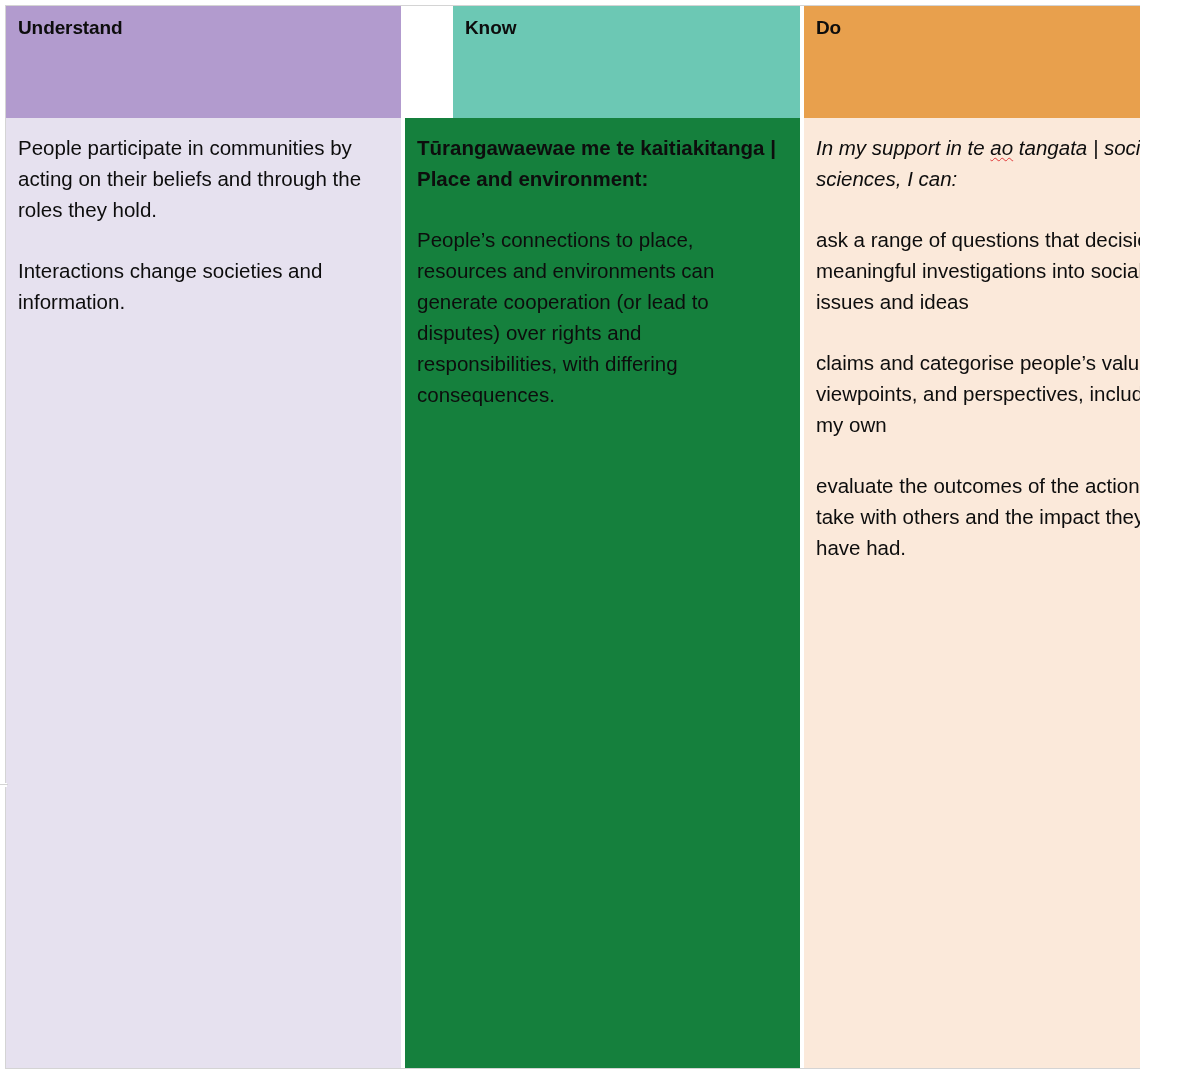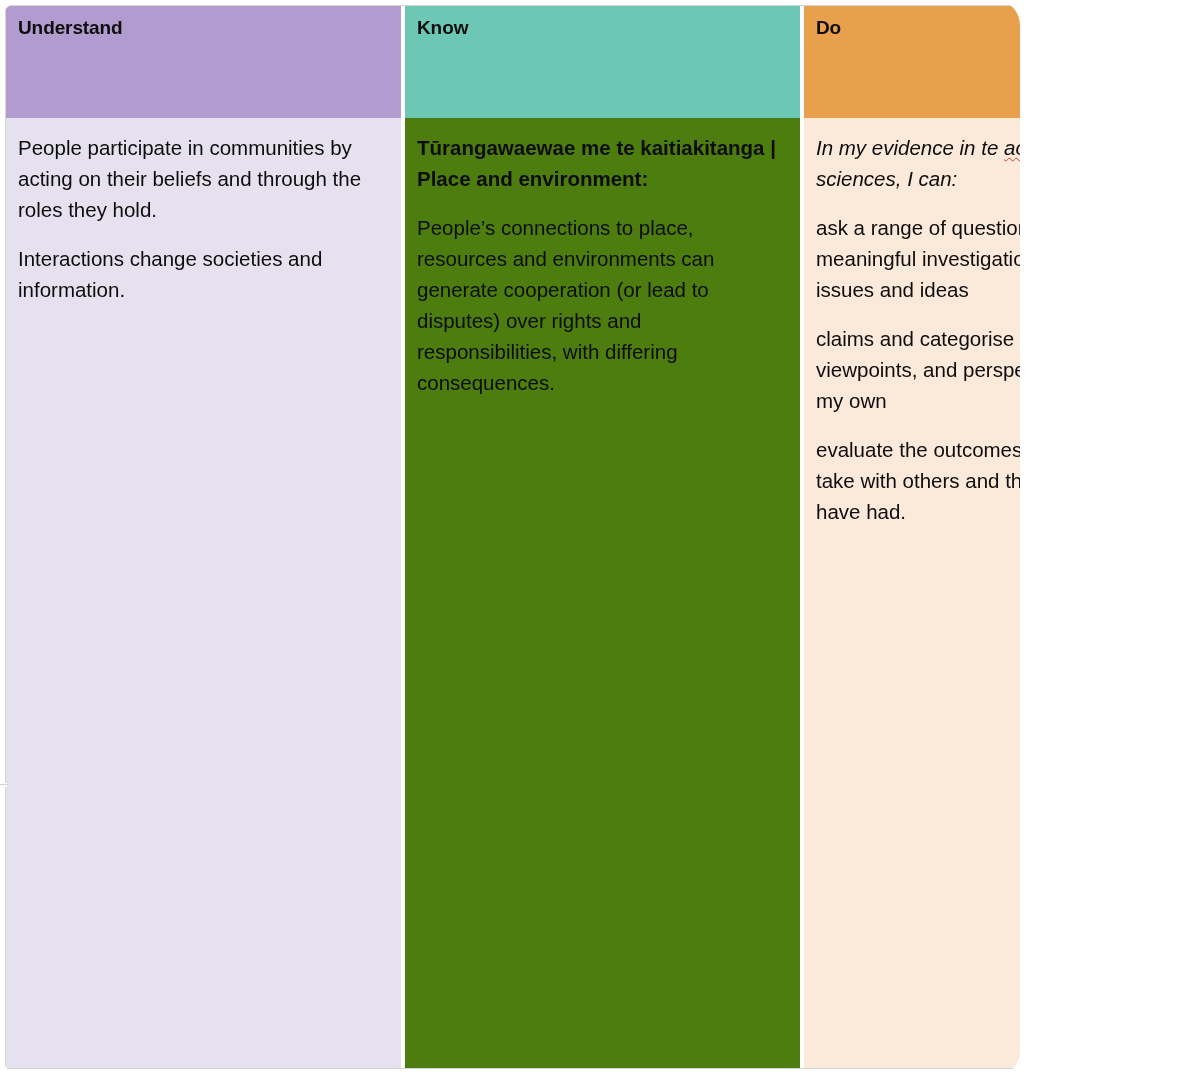--- a/index.html
+++ b/index.html
@@ -6,25 +6,24 @@
 
   html, body {
     width: 1200px;
     height: 1076px;
     background: #ffffff;
     font-family: "Liberation Sans", sans-serif;
   }
 
   #page {
     position: relative;
-    width: 1020px;
+    width: 1140px;
     height: 1076px;
     background: #ffffff;
     overflow: hidden;
-    border-radius: 25px;
   }
 
   
   .table-frame {
     position: absolute;
     left: 5px;
     top: 5px;
     width: 1190px;
     height: 1064px;
     border: 1px solid #d4d4d4;
@@ -62,28 +61,28 @@
     font-size: 20.5px;
     line-height: 31px;
     color: #0d0d0d;
     overflow: hidden;
   }
 
   
   .col-understand .cell-header { background: #b29bce; }
   .col-understand .cell-body   { background: #e6e1ef; }
 
-  .col-know .cell-header { background: #6cc8b4; }
-  .col-know .cell-body   { background: #4d7c0f; }
+  .col-know .cell-header { background: #6cc8b4; margin-left: 48px; }
+  .col-know .cell-body   { background: #15803d; }
 
   .col-do .cell-header { background: #e8a04d; }
   .col-do .cell-body   { background: #fbe9da; }
 
   .para { margin: 0; }
-  .para + .para { margin-top: 18px; }
+  .para + .para { margin-top: 30px; }
 
   .bold { font-weight: bold; }
   .italic { font-style: italic; }
 
   
   .spell {
     text-decoration: underline wavy #e03a3a;
     text-decoration-thickness: 1px;
     text-underline-offset: 2px;
   }
@@ -155,21 +154,21 @@
         <div class="cell-header">Know</div>
         <div class="cell-body">
           <p class="para bold">Tūrangawaewae me te kaitiakitanga | Place and environment:</p>
           <p class="para">People’s connections to place, resources and environments can generate cooperation (or lead to disputes) over rights and responsibilities, with differing consequences.</p>
         </div>
       </div>
 
       <div class="col col-do">
         <div class="cell-header">Do</div>
         <div class="cell-body">
-          <p class="para italic"><span>In my evidence in te </span><span class="spell">ao</span><span> tangata | social sciences, I can:</span></p>
+          <p class="para italic"><span>In my support in te </span><span class="spell">ao</span><span> tangata | social sciences, I can:</span></p>
           <p class="para">ask a range of questions that decision meaningful investigations into social issues and ideas</p>
           <p class="para">claims and categorise people’s values, viewpoints, and perspectives, including my own</p>
           <p class="para">evaluate the outcomes of the actions I take with others and the impact they have had.</p>
         </div>
       </div>
 
     </div>
   </div>
 
   <div class="break-left"></div>

